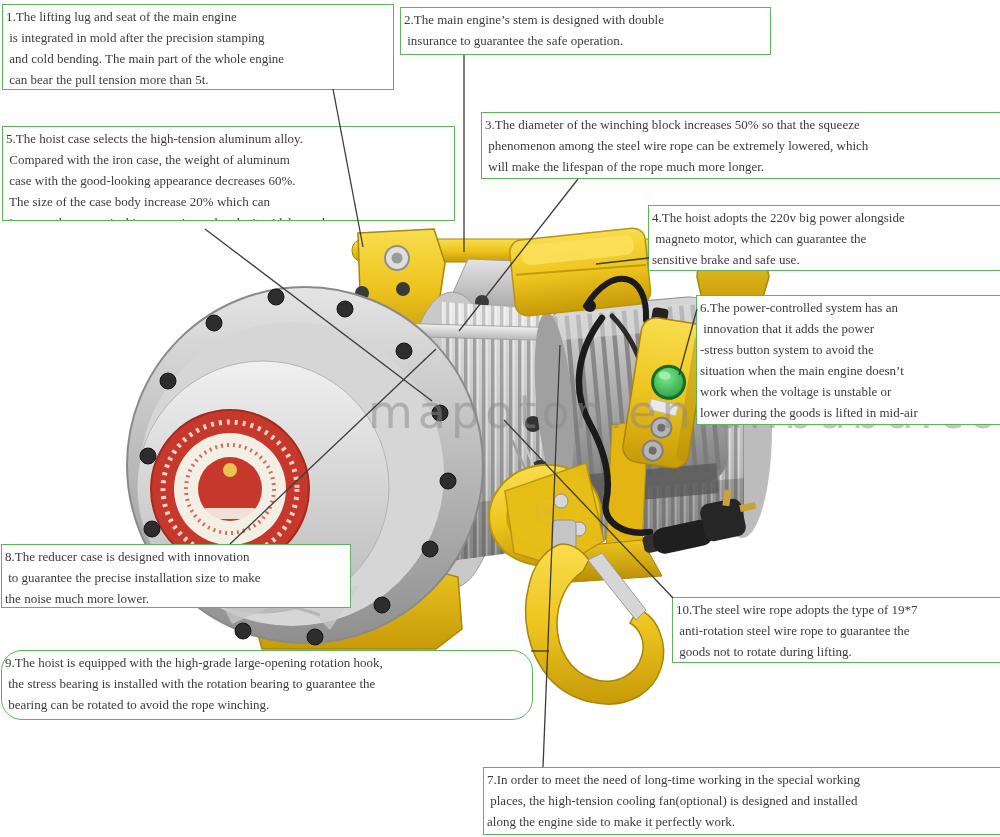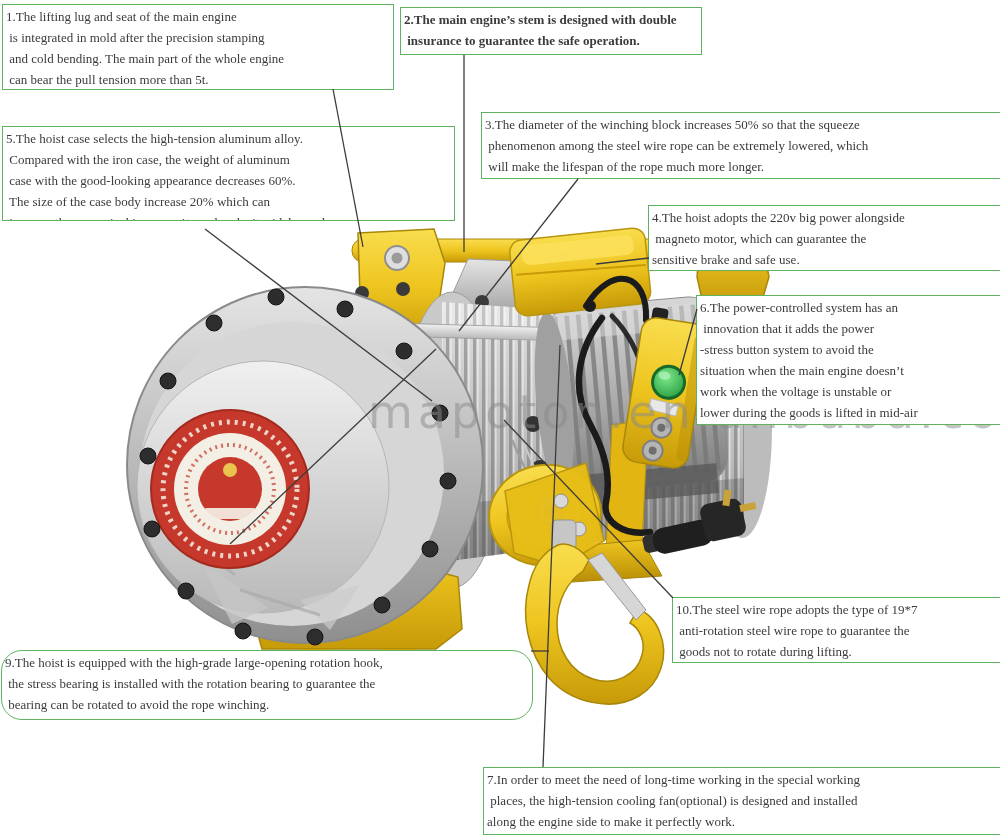--- a/index.html
+++ b/index.html
@@ -229,21 +229,21 @@
       </g>
     </g>
 
     <text class="wm" x="368" y="428" font-size="46" letter-spacing="5" fill="#8a8a8a" opacity="0.5">mapoton.en.alibaba.com</text>
   </svg>
 
   <div class="callout" style="left:2px;top:4px;width:392px;height:86px;">1.The lifting lug and seat of the main engine
  is integrated in mold after the precision stamping
  and cold bending. The main part of the whole engine
  can bear the pull tension more than 5t.</div>
-  <div class="callout" style="left:400px;top:7px;width:302px;height:48px;font-weight:bold;">2.The main engine’s stem is designed with double
+  <div class="callout" style="left:400px;top:7px;width:371px;height:48px;">2.The main engine’s stem is designed with double
  insurance to guarantee the safe operation.</div>
   <div class="callout" style="left:481px;top:112px;width:545px;height:67px;">3.The diameter of the winching block increases 50% so that the squeeze
  phenomenon among the steel wire rope can be extremely lowered, which
  will make the lifespan of the rope much more longer.</div>
   <div class="callout" style="left:648px;top:205px;width:365px;height:66px;">4.The hoist adopts the 220v big power alongside
  magneto motor, which can guarantee the
 sensitive brake and safe use.</div>
   <div class="callout" style="left:2px;top:126px;width:453px;height:95px;">5.The hoist case selects the high-tension aluminum alloy.
  Compared with the iron case, the weight of aluminum
  case with the good-looking appearance decreases 60%.
@@ -251,20 +251,23 @@
  increase the rope winching capacity and make it widely used.</div>
   <div class="callout" style="left:696px;top:295px;width:320px;height:130px;">6.The power-controlled system has an
  innovation that it adds the power
 -stress button system to avoid the
 situation when the main engine doesn’t
 work when the voltage is unstable or
 lower during the goods is lifted in mid-air</div>
   <div class="callout" style="left:483px;top:767px;width:540px;height:68px;">7.In order to meet the need of long-time working in the special working
  places, the high-tension cooling fan(optional) is designed and installed
 along the engine side to make it perfectly work.</div>
+  <div class="callout" style="left:1px;top:544px;width:350px;height:64px;">8.The reducer case is designed with innovation
+ to guarantee the precise installation size to make
+the noise much more lower.</div>
   <div class="callout" style="left:1px;top:650px;width:532px;height:70px;border-radius:21px;">9.The hoist is equipped with the high-grade large-opening rotation hook,
  the stress bearing is installed with the rotation bearing to guarantee the
  bearing can be rotated to avoid the rope winching.</div>
   <div class="callout" style="left:672px;top:597px;width:340px;height:66px;">10.The steel wire rope adopts the type of 19*7
  anti-rotation steel wire rope to guarantee the
  goods not to rotate during lifting.</div>
 
   <svg id="overlay" viewBox="0 0 1000 837">
     <g stroke="#3c3c3c" stroke-width="1.3" fill="none">
       <line x1="333" y1="89" x2="363" y2="247"></line>

